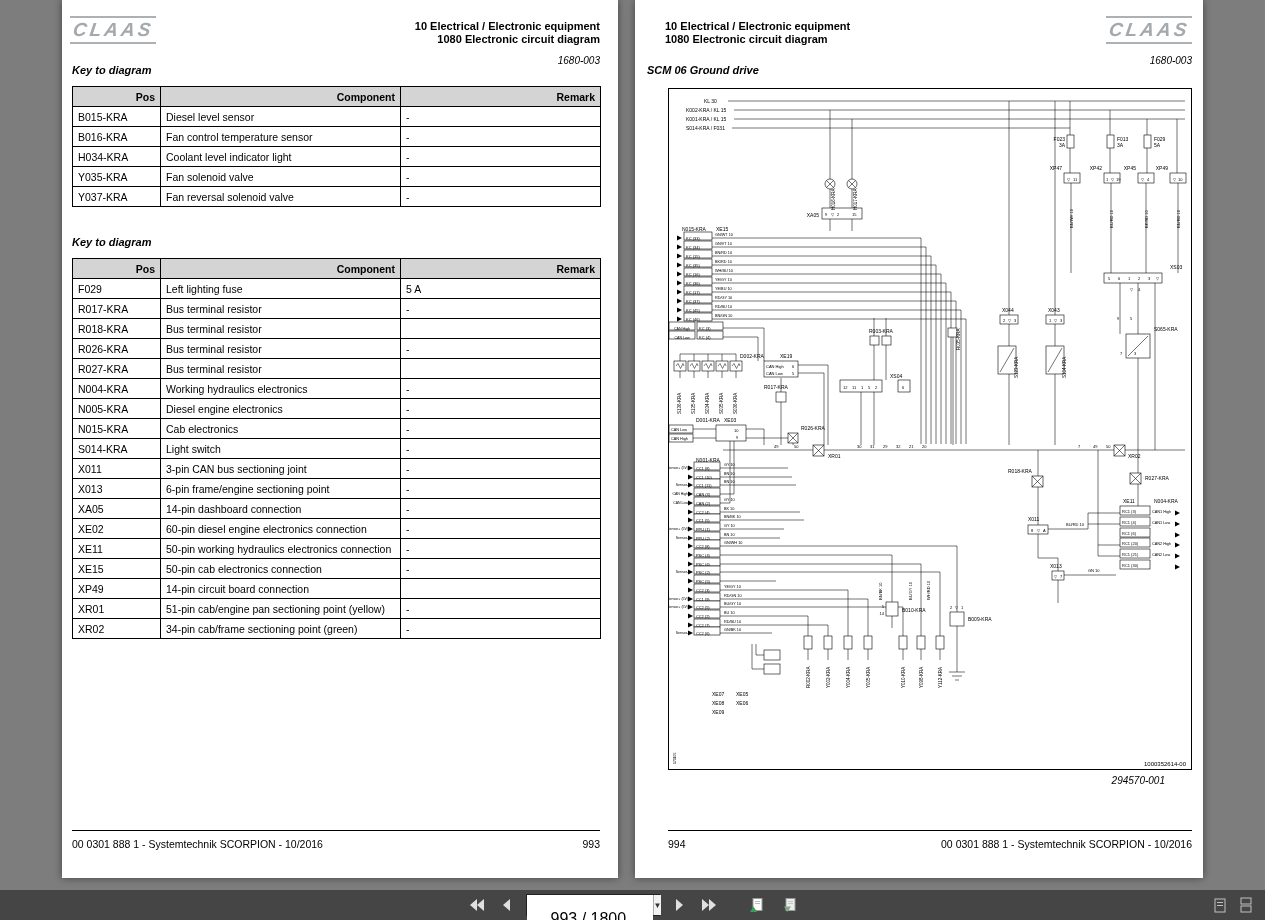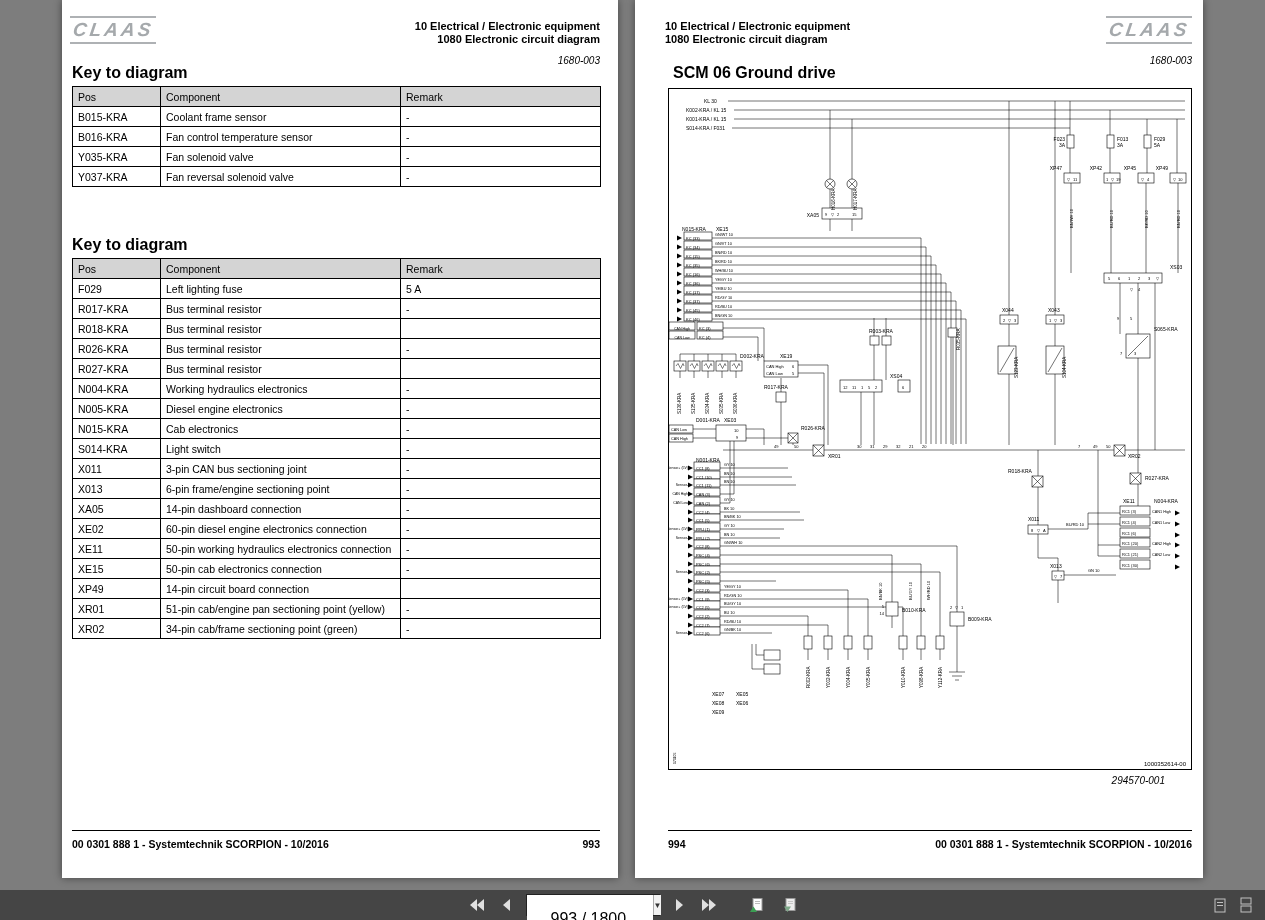--- a/index.html
+++ b/index.html
@@ -5,27 +5,27 @@
   html,body{margin:0;padding:0;width:1265px;height:920px;overflow:hidden;
     background:#7d7d7d;font-family:"Liberation Sans",sans-serif;}
   .page{position:absolute;top:0;background:#fff;height:878px;box-shadow:0 0 8px rgba(0,0,0,.45);}
   #page-left{left:62px;width:556px;}
   #page-right{left:635px;width:568px;}
   .abs{position:absolute;}
   .logo{border-top:2px solid #aeb1b4;border-bottom:2px solid #aeb1b4;padding:1px 3px;display:inline-block;}
   .logo-word{font-weight:bold;font-style:italic;font-size:19px;letter-spacing:3px;color:#a5a9ac;transform:skewX(-8deg);}
   .hdr{font-size:11px;font-weight:bold;line-height:13px;color:#000;}
   .code{font-size:10px;color:#000;font-style:italic;}
-  .heading{font-size:16px;font-weight:bold;color:#000;}
+  .heading{font-size:11px;font-weight:bold;color:#000;font-style:italic;}
   table.key{border-collapse:collapse;width:528px;table-layout:fixed;}
   table.key th,table.key td{border:1px solid #000;font-size:10.5px;padding:0 5px;height:19px;
     text-align:left;overflow:hidden;white-space:nowrap;}
-  table.key th{background:#d4d4d4;font-weight:normal;}
+  table.key th{background:#d4d4d4;font-weight:bold;text-align:right;}
   .rule{border-top:1px solid #000;}
-  .footer{font-size:10.5px;font-weight:bold;color:#000;text-align:right;}
+  .footer{font-size:10.5px;font-weight:normal;color:#000;text-align:right;}
   #circuit-svg text{font-family:"Liberation Sans",sans-serif;fill:#000;}
   #toolbar{position:absolute;left:0;right:0;bottom:0;height:30px;background:#454545;
     display:flex;align-items:center;justify-content:center;gap:12px;}
   .tb-btn{background:none;border:none;padding:2px;cursor:pointer;display:flex;align-items:center;}
   .tb-btn svg{display:block;}
   .pagebox{background:#fff;border:1px solid #222;height:20px;width:132px;display:flex;align-items:center;}
   .pagebox input{border:none;outline:none;flex:1;font-size:16px;padding-left:24px;width:100px;
     font-family:"Liberation Sans",sans-serif;margin-top:28px;}
   .caret{width:17px;height:100%;border-left:1px solid #aaa;display:flex;align-items:center;
     justify-content:center;font-size:8px;color:#333;background:#f2f2f2;cursor:pointer;}
@@ -56,26 +56,31 @@
     <thead>
         <tr>
           <th>Pos</th>
           <th>Component</th>
           <th>Remark</th>
         </tr>
       </thead>
     <tbody>
         <tr>
           <td>B015-KRA</td>
-          <td>Coolant frame sensor</td>
+          <td>Diesel level sensor</td>
           <td>-</td>
         </tr>
         <tr>
           <td>B016-KRA</td>
           <td>Fan control temperature sensor</td>
+          <td>-</td>
+        </tr>
+        <tr>
+          <td>H034-KRA</td>
+          <td>Coolant level indicator light</td>
           <td>-</td>
         </tr>
         <tr>
           <td>Y035-KRA</td>
           <td>Fan solenoid valve</td>
           <td>-</td>
         </tr>
         <tr>
           <td>Y037-KRA</td>
           <td>Fan reversal solenoid valve</td>
@@ -202,21 +207,21 @@
     <div>10 Electrical / Electronic equipment</div>
     <div>1080 Electronic circuit diagram</div>
   </div>
   <div class="abs" style="right:11px;top:16px;">
     <div class="logo">
       <div class="logo-word">CLAAS</div>
     </div>
   </div>
   <div class="abs code" style="right:11px;top:55px;">1680-003</div>
 
-  <div class="abs heading" style="left:38px;top:64px;">SCM 06 Ground drive</div>
+  <div class="abs heading" style="left:12px;top:64px;">SCM 06 Ground drive</div>
 
   <svg id="circuit-svg" class="abs" style="left:33px;top:88px;" width="524" height="682" viewBox="0 0 524 682">
       <rect x="0.5" y="0.5" width="523" height="681" fill="none" stroke="#000" stroke-width="1"></rect>
       <line x1="60" y1="13" x2="517" y2="13" stroke="#000" stroke-width="0.55"></line>
       <line x1="66" y1="22" x2="517" y2="22" stroke="#000" stroke-width="0.55"></line>
       <line x1="66" y1="31" x2="517" y2="31" stroke="#000" stroke-width="0.55"></line>
       <line x1="64" y1="40" x2="402" y2="40" stroke="#000" stroke-width="0.55"></line>
       <line x1="402" y1="13" x2="402" y2="47" stroke="#000" stroke-width="0.55"></line>
       <line x1="442" y1="22" x2="442" y2="47" stroke="#000" stroke-width="0.55"></line>
       <line x1="479" y1="31" x2="479" y2="47" stroke="#000" stroke-width="0.55"></line>

